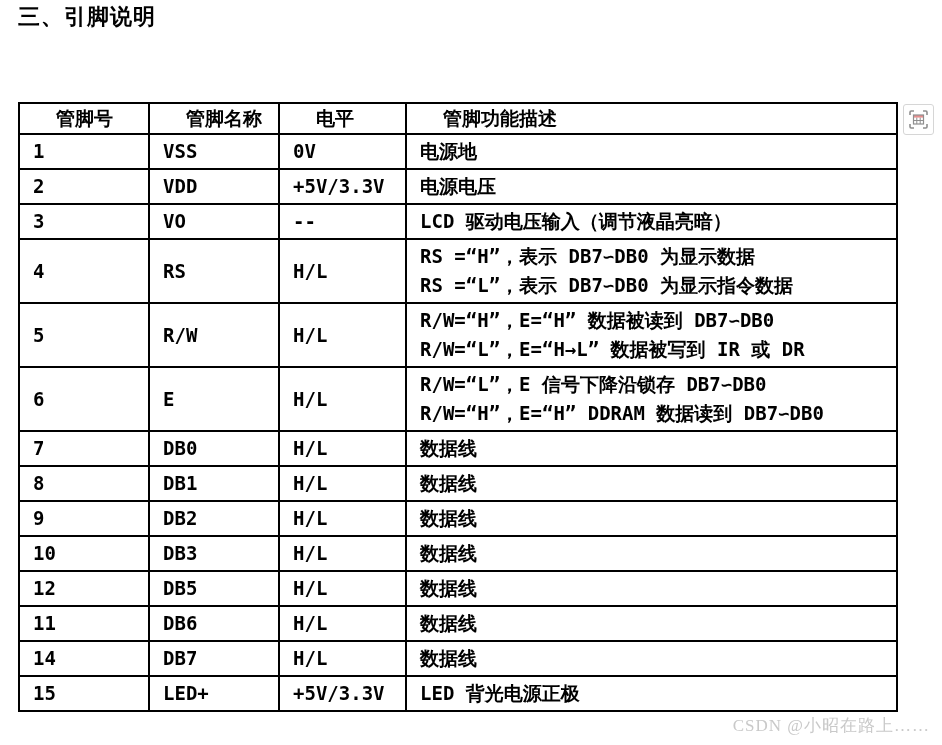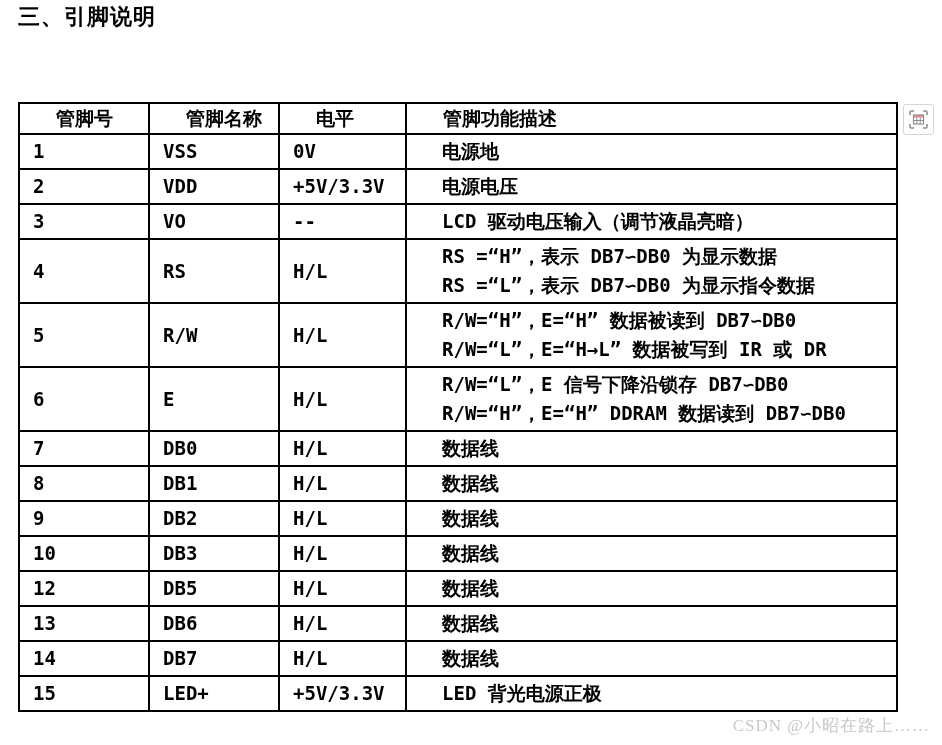--- a/index.html
+++ b/index.html
@@ -34,21 +34,21 @@
     border:2px solid #000;
     text-align:left;
     vertical-align:middle;
     padding:2px 4px 2px 13px;
     line-height:25px;
     height:29px;
     overflow:hidden;
     white-space:nowrap;
   }
   .pin-table th { font-size:19px;padding-left:36px; }
-  .pin-table .col-desc .desc-line { line-height:29px; white-space:nowrap;margin-left:22px; }
+  .pin-table .col-desc .desc-line { line-height:29px; white-space:nowrap; }
   .fs-btn {
     position:absolute;
     left:903px; top:104px;
     width:31px; height:31px;
     background:#fff;
     border:1px solid #d6d6d6;
     border-radius:3px;
     display:flex;
     align-items:center;
     justify-content:center;
@@ -170,21 +170,21 @@
       </tr>
       <tr>
         <td>12</td>
         <td>DB5</td>
         <td>H/L</td>
         <td class="col-desc">
           <div class="desc-line">数据线</div>
         </td>
       </tr>
       <tr>
-        <td>13</td>
+        <td>11</td>
         <td>DB6</td>
         <td>H/L</td>
         <td class="col-desc">
           <div class="desc-line">数据线</div>
         </td>
       </tr>
       <tr>
         <td>14</td>
         <td>DB7</td>
         <td>H/L</td>

